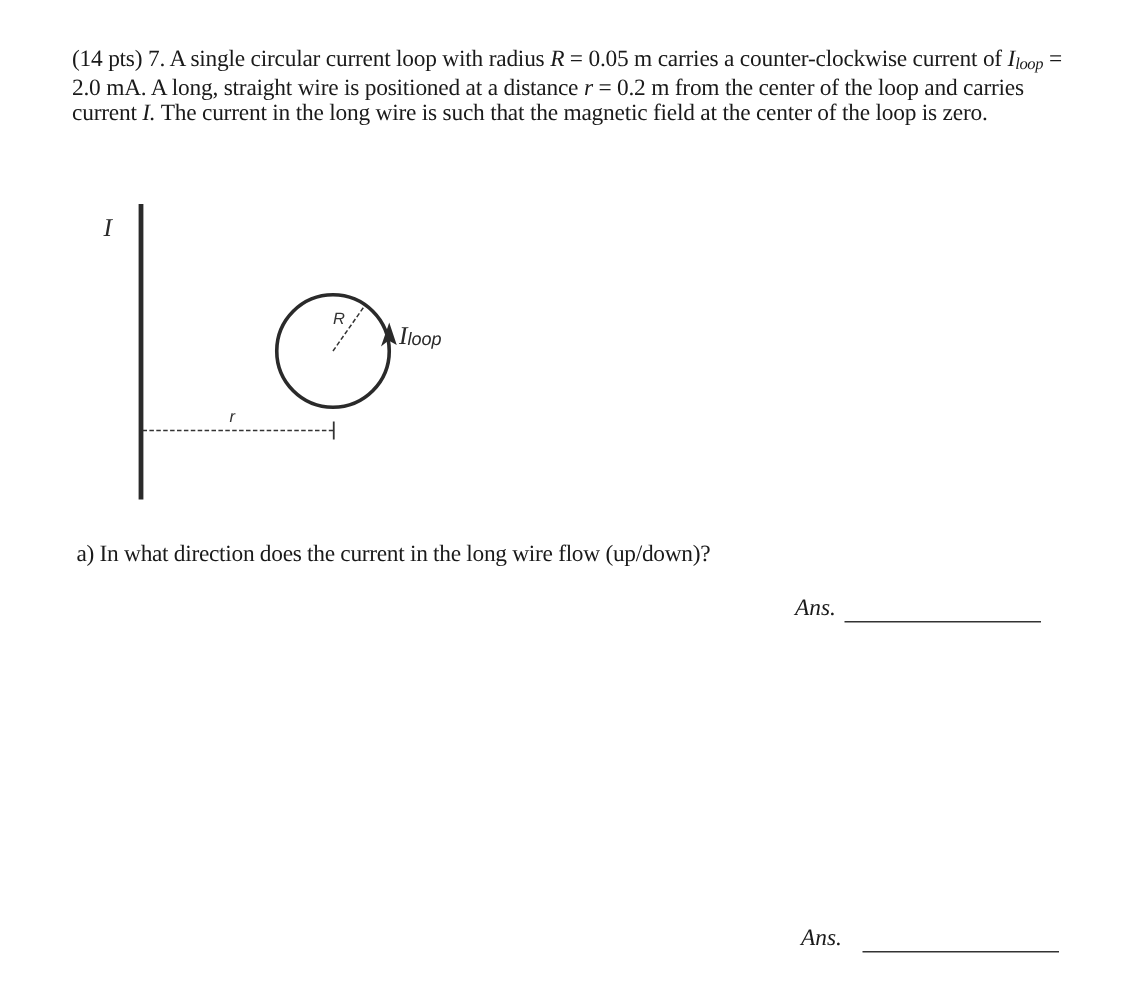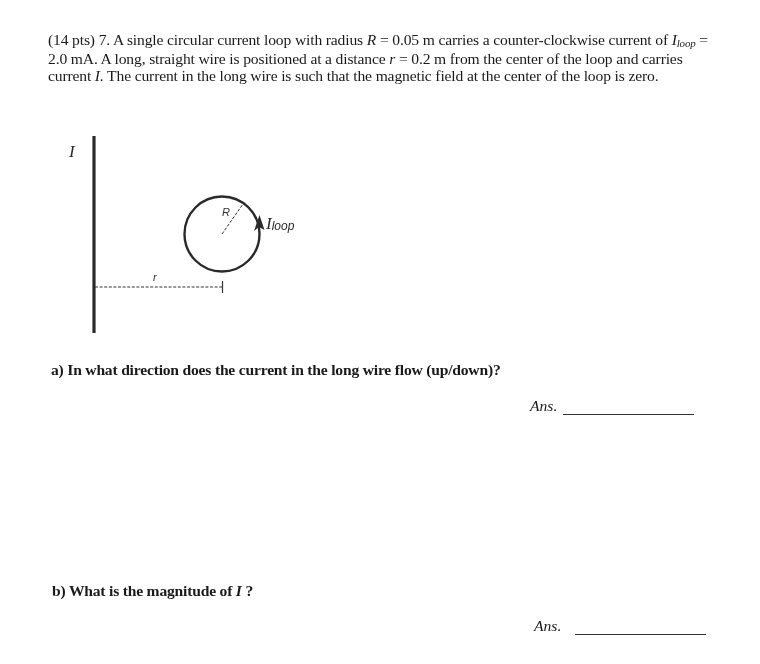--- a/index.html
+++ b/index.html
@@ -10,21 +10,21 @@
   }
   .page { position: absolute; left: 0; top: 16px; width: 760px; height: 664px; }
   .problem {
     position: absolute; left: 48px; top: 15px; width: 680px;
     font-size: 15.6px; line-height: 17px; letter-spacing: -0.15px;
   }
   .problem p { margin: 0; }
   .it { font-style: italic; }
   .sub { font-style: italic; font-size: 11px; position: relative; top: 2px; letter-spacing: -0.2px; }
   .question {
-    position: absolute; font-size: 15.6px; line-height: 17px; letter-spacing: -0.2px; white-space: nowrap; font-weight: bold;
+    position: absolute; font-size: 15.6px; line-height: 17px; letter-spacing: -0.2px; white-space: nowrap;
   }
   .ans-label { position: absolute; font-size: 15.6px; white-space: nowrap; font-style: italic; }
   .ans-line { position: absolute; height: 0; border-top: 1.2px solid #333; }
   svg.figure { position: absolute; left: 0; top: 0; }
   .fig-label-serif { font-family: "Liberation Serif", serif; font-style: italic; }
   .fig-label-sans { font-family: "Liberation Sans", sans-serif; font-style: italic; }
 </style>
 </head>
 <body>
 
@@ -51,17 +51,16 @@
 
     <path d="M259.5 199 L254 215 L259 211 L264.5 214 Z" fill="#2a2a2a"></path>
 
     <text x="266" y="213" fill="#2a2a2a"><tspan class="fig-label-serif" font-size="17">I</tspan><tspan class="fig-label-sans" font-size="12" dy="1">loop</tspan></text>
   </svg>
 
   <div class="question" style="left:51px; top:345px;">a) In what direction does the current in the long wire flow (up/down)?</div>
   <div class="ans-label" style="left:530px; top:381px;">Ans.</div>
   <div class="ans-line" style="left:563px; top:398px; width:131px;"></div>
 
-  <div class="question" style="left:52px; top:566px;"><span>b) What is the magnitude of </span><span class="it">I</span><span> ?</span></div>
   <div class="ans-label" style="left:534px; top:601px;">Ans.</div>
   <div class="ans-line" style="left:575px; top:618px; width:131px;"></div>
 
 </div>
 
 </body></html>

